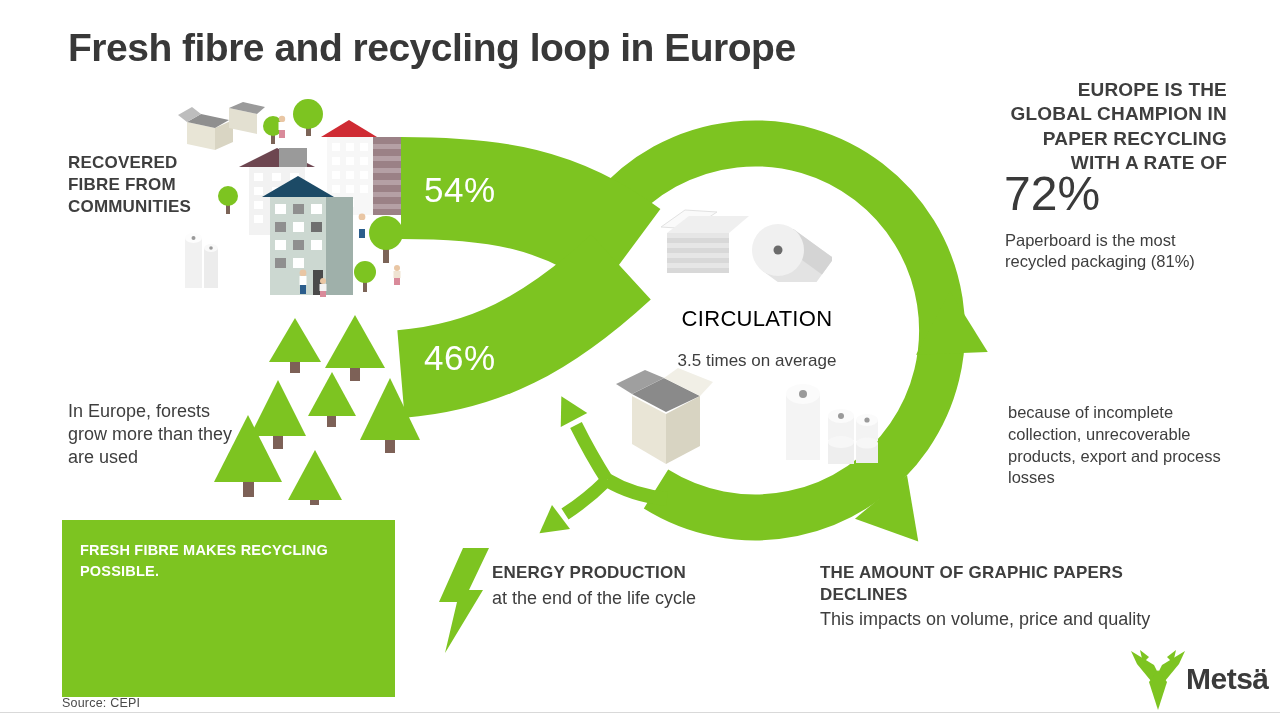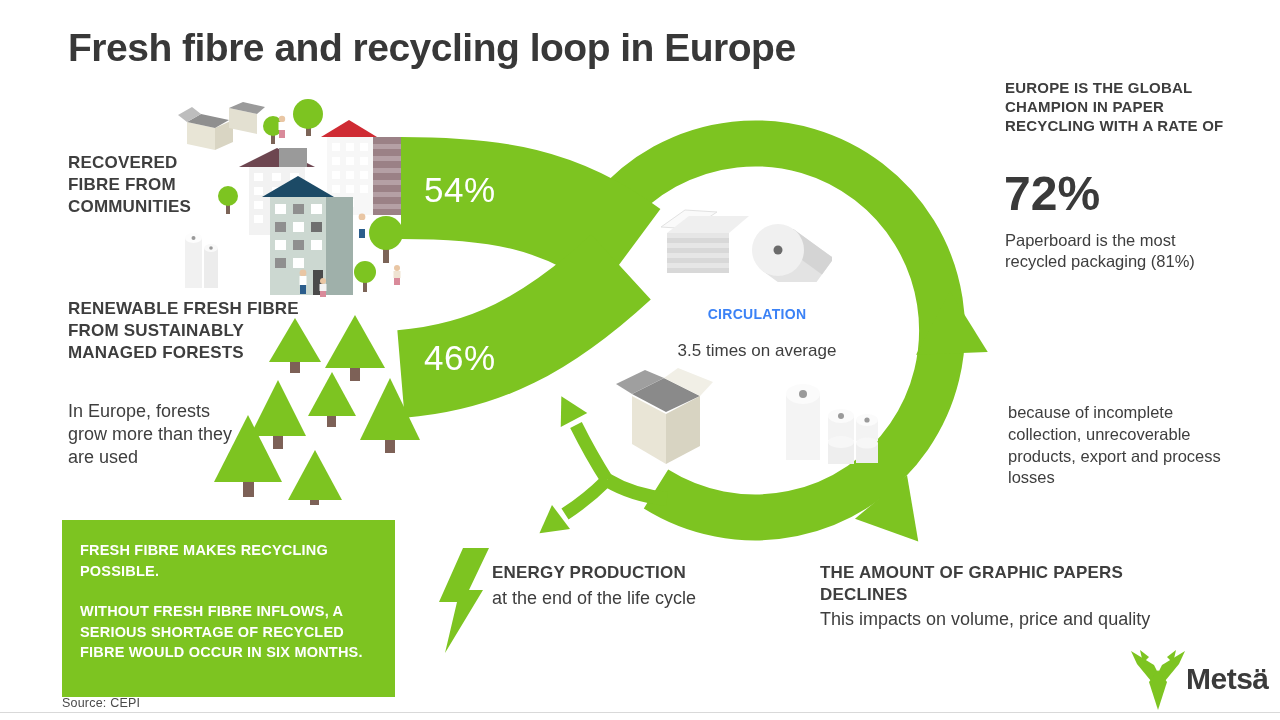--- a/index.html
+++ b/index.html
@@ -9,24 +9,24 @@
   .title{left:68px;top:26px;font-size:39px;font-weight:bold;color:#383838;letter-spacing:-0.5px;}
   .h-label{font-weight:bold;font-size:17px;line-height:1.28;color:#3e3e3e;letter-spacing:0.2px;}
   .b-label{font-size:18px;line-height:1.28;color:#3e3e3e;}
   .lbl-recovered{left:68px;top:152px;width:165px;}
   .lbl-renewable{left:68px;top:298px;width:235px;}
   .lbl-forests{left:68px;top:400px;width:175px;}
   .pct{color:#ffffff;font-size:35px;letter-spacing:0.5px;}
   .pct-54{left:424px;top:170px;}
   .pct-46{left:424px;top:338px;text-align:center;}
   .circ-wrap{left:632px;top:306px;width:250px;text-align:center;}
-  .circ-title{font-weight:bold;font-size:14px;color:#3b82f6;letter-spacing:0.3px;}
+  .circ-title{font-weight:normal;font-size:22px;color:#000000;letter-spacing:0.3px;}
   .circ-sub{font-size:17px;color:#3e3e3e;margin-top:19px;}
-  .lbl-champion{left:1005px;top:78px;width:222px;font-size:15px;}
-  .big-rate{left:1004px;top:166px;font-size:48px;font-weight:bold;color:#3a3a3a;}
+  .lbl-champion{left:1005px;top:78px;width:222px;font-size:19px;text-align:right;}
+  .big-rate{left:1004px;top:166px;font-size:48px;font-weight:normal;color:#3a3a3a;}
   .lbl-paperboard{left:1005px;top:230px;width:220px;font-size:16.5px;}
   .lbl-recovery{left:1008px;top:350px;width:210px;font-size:16.5px;}
   .lbl-recovery-note{left:1008px;top:402px;width:215px;font-size:16.5px;line-height:1.32;}
   .lbl-energy{left:492px;top:562px;}
   .lbl-energy-sub{left:492px;top:587px;}
   .graphic-block{left:820px;top:562px;width:370px;}
   .graphic-sub{font-weight:normal;margin-top:2px;}
   .callout{left:62px;top:520px;width:297px;height:137px;background:#7DC421;color:#ffffff;
            padding:20px 18px;font-size:14.5px;font-weight:bold;line-height:1.42;letter-spacing:0.2px;}
   .callout p{margin:0 0 20px 0;}
@@ -58,21 +58,20 @@
     <path d="M 212,385 Q 196,360 181,330" fill="none" stroke="#7DC421" stroke-width="13"></path>
     <polygon points="0,-15 27,0 0,15" transform="translate(179,325) rotate(-118)" fill="#7DC421"></polygon>
     <path d="M 212,385 Q 193,404 170,419" fill="none" stroke="#7DC421" stroke-width="13"></path>
     <polygon points="0,-15 27,0 0,15" transform="translate(166,422) rotate(143)" fill="#7DC421"></polygon>
   </svg>
 
   <div class="abs pct pct-54">54%</div>
   <div class="abs pct pct-46">46%</div>
 
   <div class="abs h-label lbl-recovered">RECOVERED FIBRE FROM COMMUNITIES</div>
-  <div class="abs h-label lbl-renewable">RENEWABLE FRESH FIBRE FROM SUSTAINABLY MANAGED FORESTS</div>
   <div class="abs b-label lbl-forests">In Europe, forests grow more than they are used</div>
 
   <svg class="abs" style="left:175px;top:92px;" width="250" height="205" viewBox="0 0 250 205">
 
     <g>
       <polygon points="12,30 12,52 40,58 40,36" fill="#e8e5d6"></polygon>
       <polygon points="40,36 40,58 58,50 58,28" fill="#d9d5c3"></polygon>
       <polygon points="12,30 26,22 54,28 40,36" fill="#8f8f8f"></polygon>
       <polygon points="26,22 12,30 3,23 17,15" fill="#bdbdbd"></polygon>
       <polygon points="54,16 82,22 82,42 54,36" fill="#e3e0d1"></polygon>
@@ -282,21 +281,20 @@
   <div class="abs h-label lbl-energy">ENERGY PRODUCTION</div>
   <div class="abs b-label lbl-energy-sub">at the end of the life cycle</div>
 
   <div class="abs graphic-block">
     <div class="h-label">THE AMOUNT OF GRAPHIC PAPERS DECLINES</div>
     <div class="b-label graphic-sub">This impacts on volume, price and quality</div>
   </div>
 
   <div class="abs callout">
     <p>FRESH FIBRE MAKES RECYCLING POSSIBLE.</p>
-    <p>WITHOUT FRESH FIBRE INFLOWS, A SERIOUS SHORTAGE OF RECYCLED FIBRE WOULD OCCUR IN SIX MONTHS.</p>
   </div>
 
   <div class="abs h-label source">Source: CEPI</div>
 
   <svg class="abs" style="left:1130px;top:650px;" width="56" height="62" viewBox="0 0 56 62">
     <polygon points="1,1 24,15 29,25 21,31 7,14" fill="#7DC421"></polygon>
     <polygon points="55,1 32,15 27,25 35,31 49,14" fill="#7DC421"></polygon>
     <polygon points="10,0 19,7 13,13" fill="#7DC421"></polygon>
     <polygon points="46,0 37,7 43,13" fill="#7DC421"></polygon>
     <polygon points="28,20 37,32 28,60 19,32" fill="#7DC421"></polygon>

